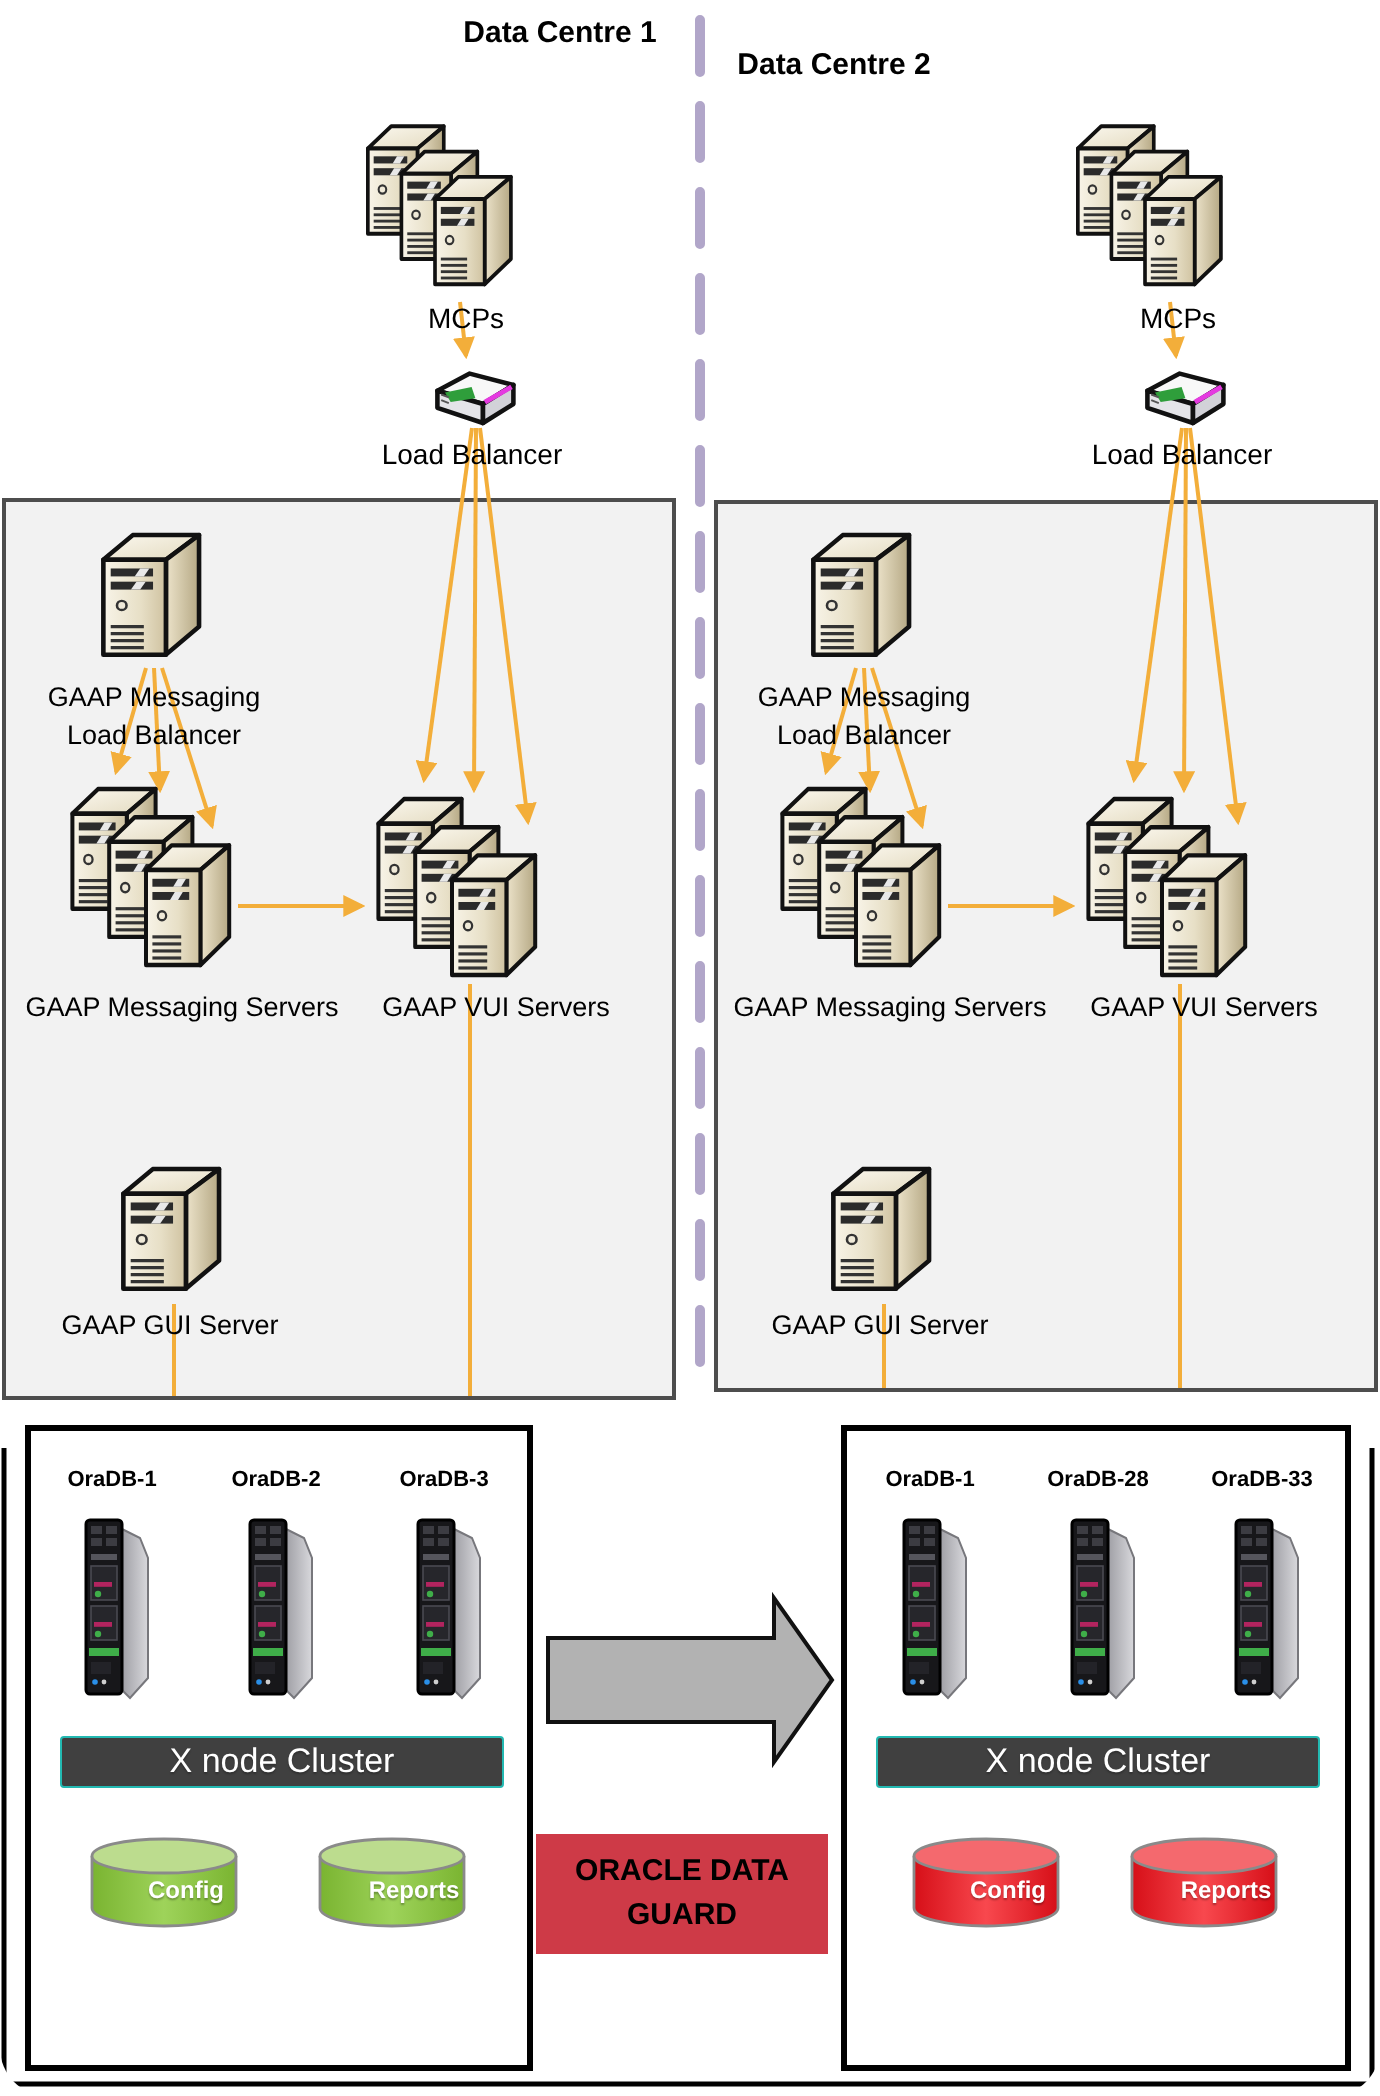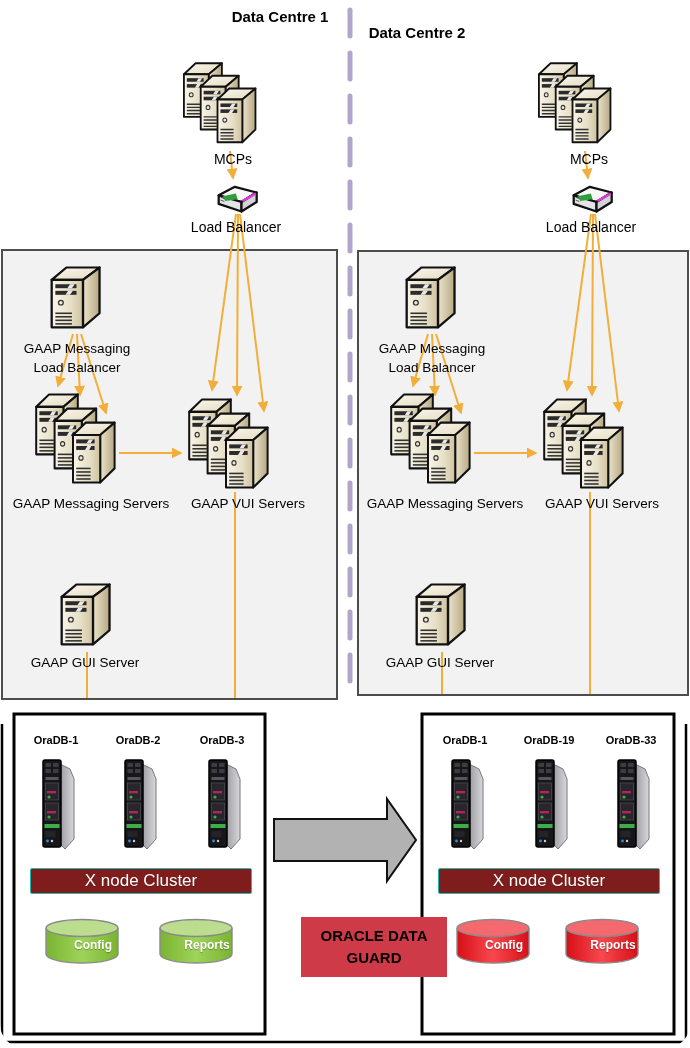--- a/index.html
+++ b/index.html
@@ -8,34 +8,34 @@
     font-family:Liberation Sans, sans-serif;background:#ffffff;border-radius:24px;
   }
   svg{position:absolute;left:0;top:0;}
   .lbl{position:absolute;color:#000;text-align:center;line-height:1.25;}
   .hdr{font-weight:bold;font-size:15px;}
   .node-lbl{font-size:13.5px;}
   .sm-lbl{font-size:14px;}
   .oradb{font-weight:bold;font-size:11px;width:70px;}
   .caption{font-weight:bold;font-size:13px;}
   .cluster-bar{
-    position:absolute;width:220px;height:24px;background:#7f1d1d;
+    position:absolute;width:220px;height:24px;background:#404040;
     border:1px solid #23b9b2;border-radius:2px;color:#ffffff;
     font-size:17px;display:flex;align-items:center;justify-content:center;
     text-shadow:0 1px 1px rgba(0,0,0,0.25);
   }
   .cyl-lbl{
     position:absolute;color:#ffffff;font-weight:bold;font-size:12px;
     width:96px;text-align:center;text-shadow:0 1px 1px rgba(0,0,0,0.3);
   }
   .odg-box{
     position:absolute;left:268px;top:917px;width:146px;height:60px;
     background:#ce3a47;color:#000;font-weight:800;font-size:15px;
     display:flex;align-items:center;justify-content:center;text-align:center;
-    line-height:1.45;padding:0 10px;box-sizing:border-box;margin-left:33px;
+    line-height:1.45;padding:0 10px;box-sizing:border-box;
   }
 </style>
 </head>
 <body>
 
 <div class="stage">
 
 <svg width="690" height="1048" viewBox="0 0 690 1048">
   <defs>
     <linearGradient id="gFront" x1="0" y1="0" x2="1" y2="0">
@@ -253,21 +253,21 @@
 <div class="lbl node-lbl" style="left:188px;top:496px;width:120px;">GAAP VUI Servers</div>
 <div class="lbl node-lbl" style="left:542px;top:496px;width:120px;">GAAP VUI Servers</div>
 
 <div class="lbl node-lbl" style="left:25px;top:655px;width:120px;">GAAP GUI Server</div>
 <div class="lbl node-lbl" style="left:380px;top:655px;width:120px;">GAAP GUI Server</div>
 
 <div class="lbl oradb" style="left:21px;top:734px;">OraDB-1</div>
 <div class="lbl oradb" style="left:103px;top:734px;">OraDB-2</div>
 <div class="lbl oradb" style="left:187px;top:734px;">OraDB-3</div>
 <div class="lbl oradb" style="left:430px;top:734px;">OraDB-1</div>
-<div class="lbl oradb" style="left:514px;top:734px;">OraDB-19</div>
+<div class="lbl oradb" style="left:514px;top:734px;">OraDB-28</div>
 <div class="lbl oradb" style="left:596px;top:734px;">OraDB-33</div>
 
 <div class="cluster-bar" style="left:30px;top:868px;">X node Cluster</div>
 <div class="cluster-bar" style="left:438px;top:868px;">X node Cluster</div>
 
 <div class="cyl-lbl" style="left:45px;top:938px;">Config</div>
 <div class="cyl-lbl" style="left:159px;top:938px;">Reports</div>
 <div class="cyl-lbl" style="left:456px;top:938px;">Config</div>
 <div class="cyl-lbl" style="left:565px;top:938px;">Reports</div>
 

